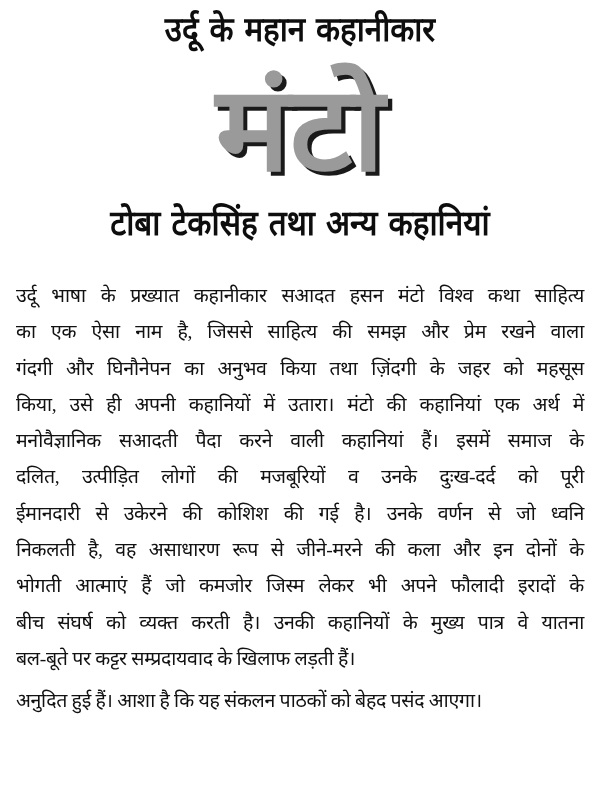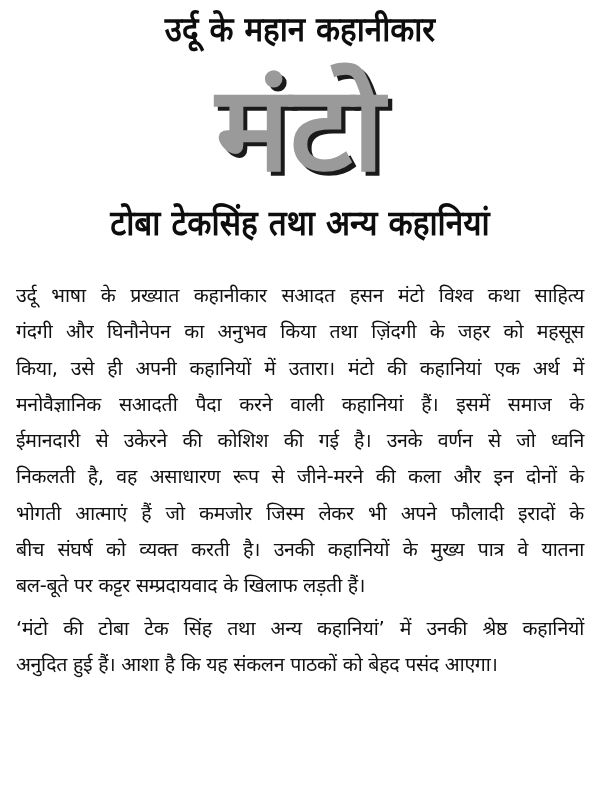--- a/index.html
+++ b/index.html
@@ -72,20 +72,21 @@
     }
     .para {
       margin: 0;
     }
     .line {
       display: block;
       white-space: nowrap;
       text-align: justify;
       text-align-last: justify;
       letter-spacing: -0.3px;
+      font-family: Liberation Serif, serif;
     }
     .line.left {
       text-align-last: left;
     }
     .para-gap {
       height: 6px;
     }
   </style>
 </head>
 <body>
@@ -94,29 +95,30 @@
 
   <div class="heading-top">उर्दू के महान कहानीकार</div>
 
   <div class="title-main">मंटो</div>
 
   <div class="heading-sub">टोबा टेकसिंह तथा अन्य कहानियां</div>
 
   <div class="body-text">
     <div class="para">
       <span class="line">उर्दू भाषा के प्रख्यात कहानीकार सआदत हसन मंटो विश्व कथा साहित्य</span>
+      <span class="line">का एक ऐसा नाम है, जिससे साहित्य की समझ और प्रेम रखने वाला</span>
       <span class="line">गंदगी और घिनौनेपन का अनुभव किया तथा ज़िंदगी के जहर को महसूस</span>
       <span class="line">किया, उसे ही अपनी कहानियों में उतारा। मंटो की कहानियां एक अर्थ में</span>
       <span class="line">मनोवैज्ञानिक सआदती पैदा करने वाली कहानियां हैं। इसमें समाज के</span>
+      <span class="line">दलित, उत्पीड़ित लोगों की मजबूरियों व उनके दुःख-दर्द को पूरी</span>
       <span class="line">ईमानदारी से उकेरने की कोशिश की गई है। उनके वर्णन से जो ध्वनि</span>
       <span class="line">निकलती है, वह असाधारण रूप से जीने-मरने की कला और इन दोनों के</span>
       <span class="line">भोगती आत्माएं हैं जो कमजोर जिस्म लेकर भी अपने फौलादी इरादों के</span>
       <span class="line">बीच संघर्ष को व्यक्त करती है। उनकी कहानियों के मुख्य पात्र वे यातना</span>
       <span class="line left">बल-बूते पर कट्टर सम्प्रदायवाद के खिलाफ लड़ती हैं।</span>
     </div>
     <div class="para-gap"></div>
     <div class="para">
-      <span class="line">‘मंटो की टोबा टेक सिंह तथा अन्य कहानियां’ में उनकी श्रेष्ठ कहानियों</span>
       <span class="line left">अनुदित हुई हैं। आशा है कि यह संकलन पाठकों को बेहद पसंद आएगा।</span>
     </div>
   </div>
 
 </div>
 
 </body></html>

